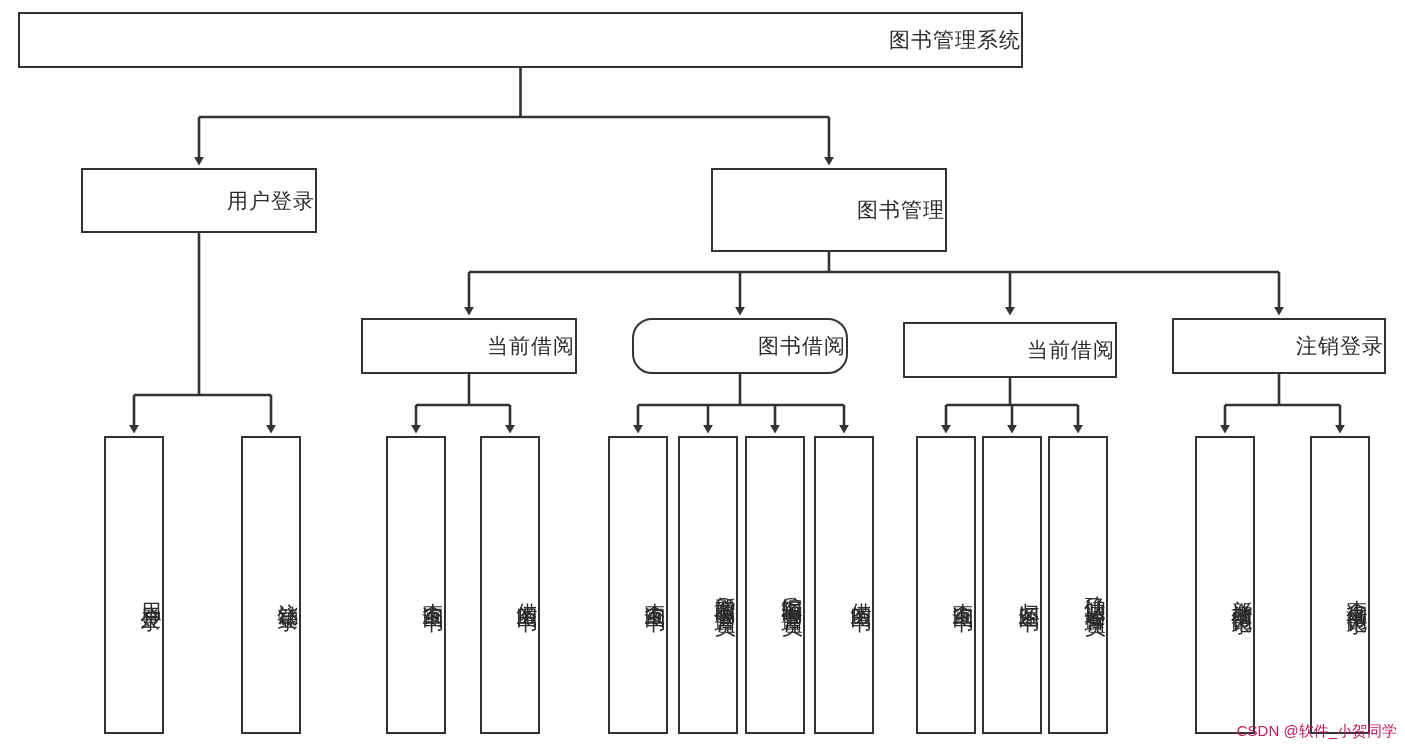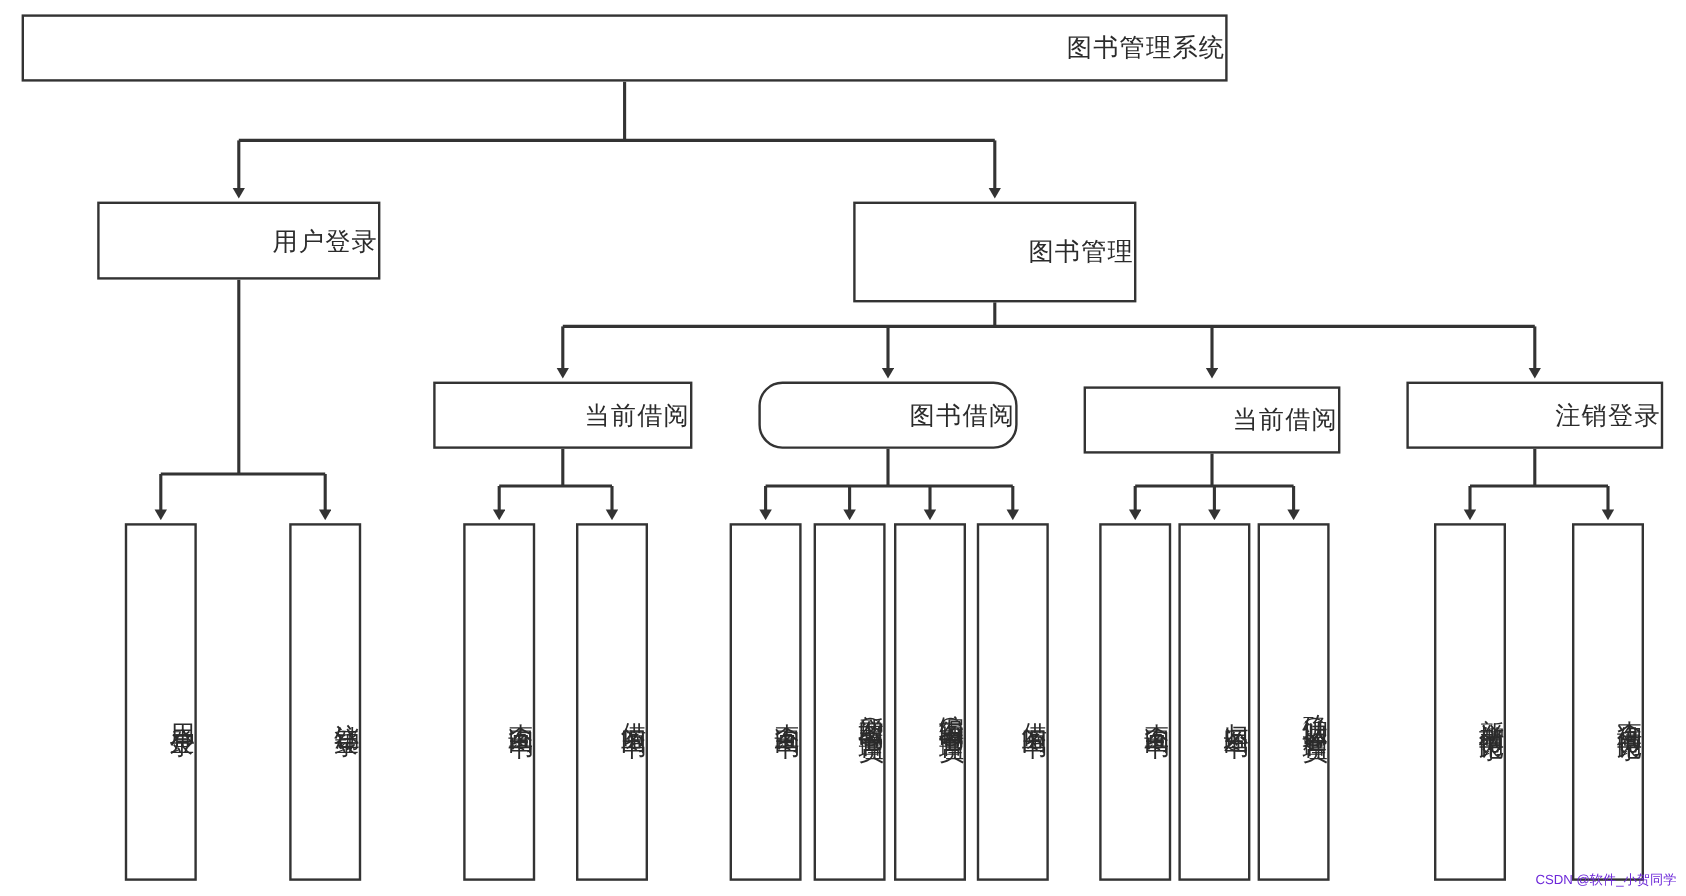--- a/index.html
+++ b/index.html
@@ -52,22 +52,22 @@
   }
   .node.vertical > span {
     writing-mode: vertical-rl;
     text-orientation: upright;
     white-space: nowrap;
   }
   #watermark {
     position: absolute;
     right: 8px;
     bottom: 6px;
-    font-size: 11px;
-    color: #6d28d9;
+    font-size: 15px;
+    color: #be185d;
     z-index: 5;
     white-space: nowrap;
   }
 </style>
 </head>
 <body>
 
 <div id="canvas">
 
   <svg id="wires" viewBox="0 0 1405 747" xmlns="http://www.w3.org/2000/svg">

